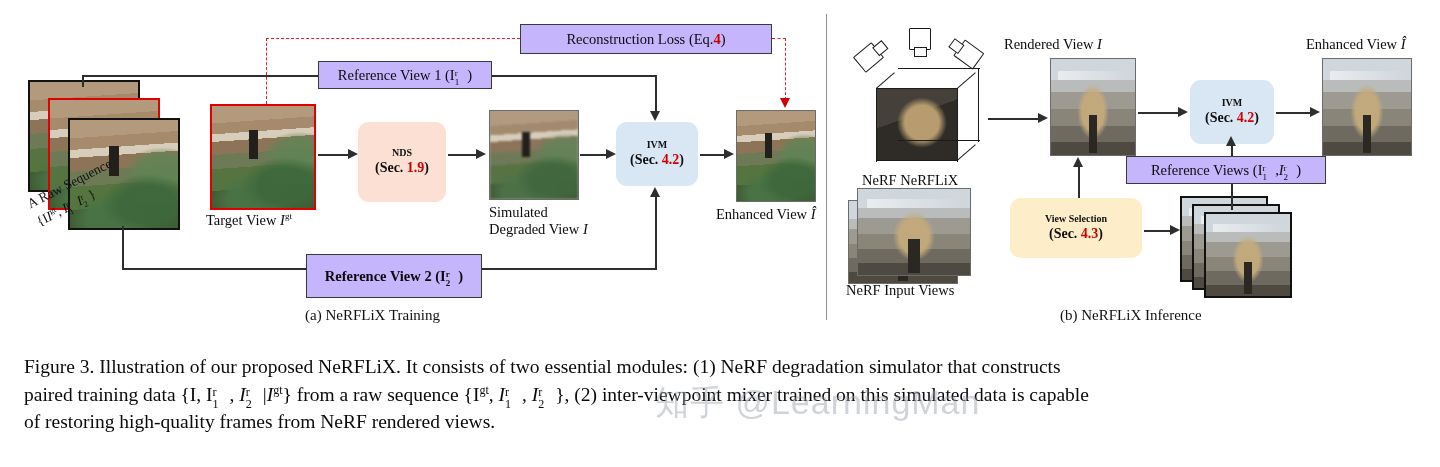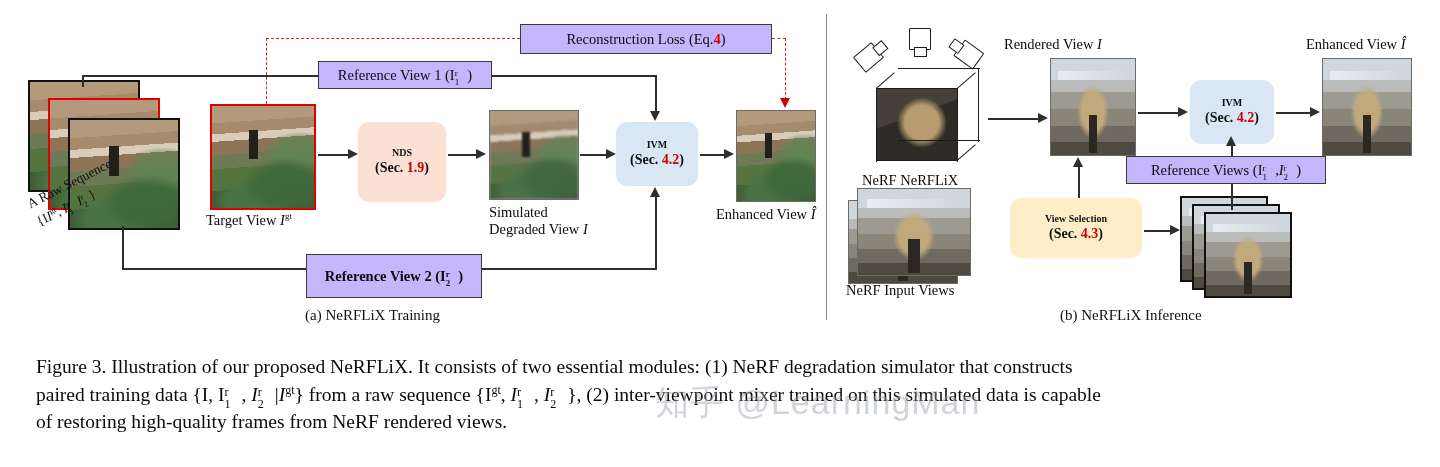--- a/index.html
+++ b/index.html
@@ -116,21 +116,21 @@
 
   
   .rot{
     position:absolute;transform:rotate(-27deg);transform-origin:0 0;
     font-size:13.5px;line-height:1.45;white-space:nowrap;
   }
 
   
   .caption{
     position:absolute;left:24px;top:353px;width:1396px;
-    font-size:19.5px;line-height:1.42;text-align:left;color:#0a0a0a;margin-left:12px;
+    font-size:19.5px;line-height:1.42;text-align:left;color:#0a0a0a;
   }
   .caption .ln2{white-space:nowrap;}
 
   
   .wm{
     position:absolute;left:655px;top:380px;
     font-family:"Liberation Sans",sans-serif;
     font-size:34px;color:rgba(150,158,168,.45);
     letter-spacing:1px;white-space:nowrap;pointer-events:none;
   }

